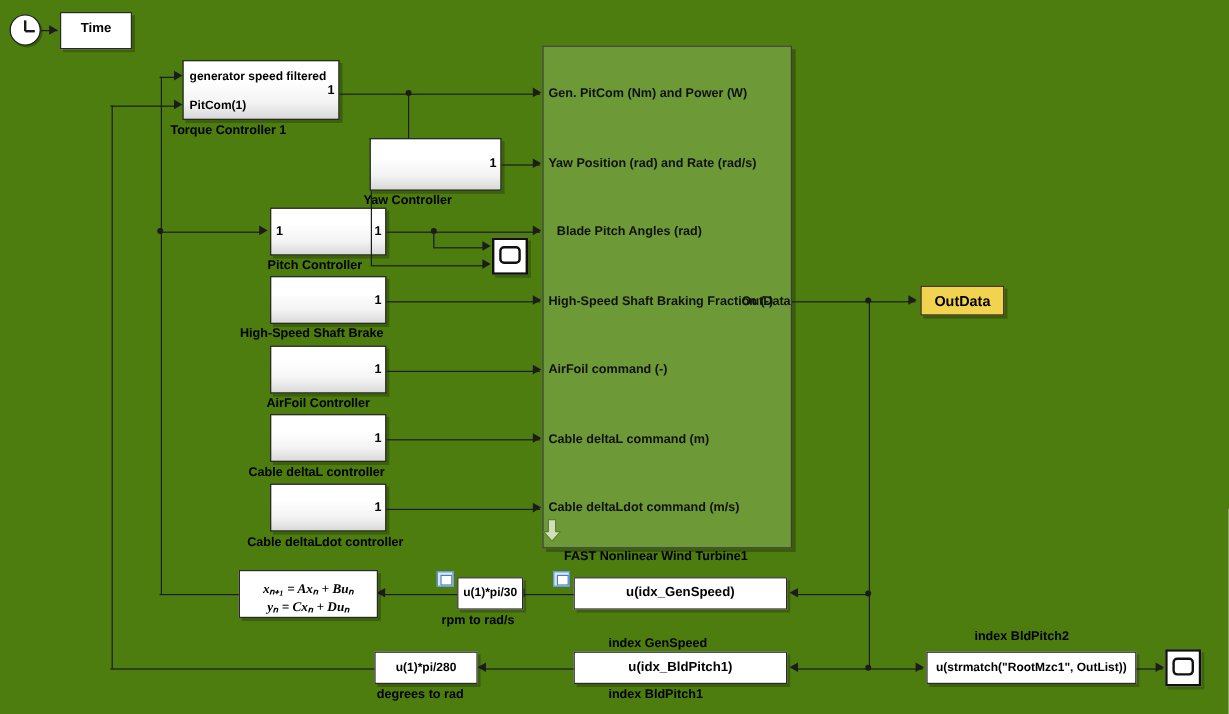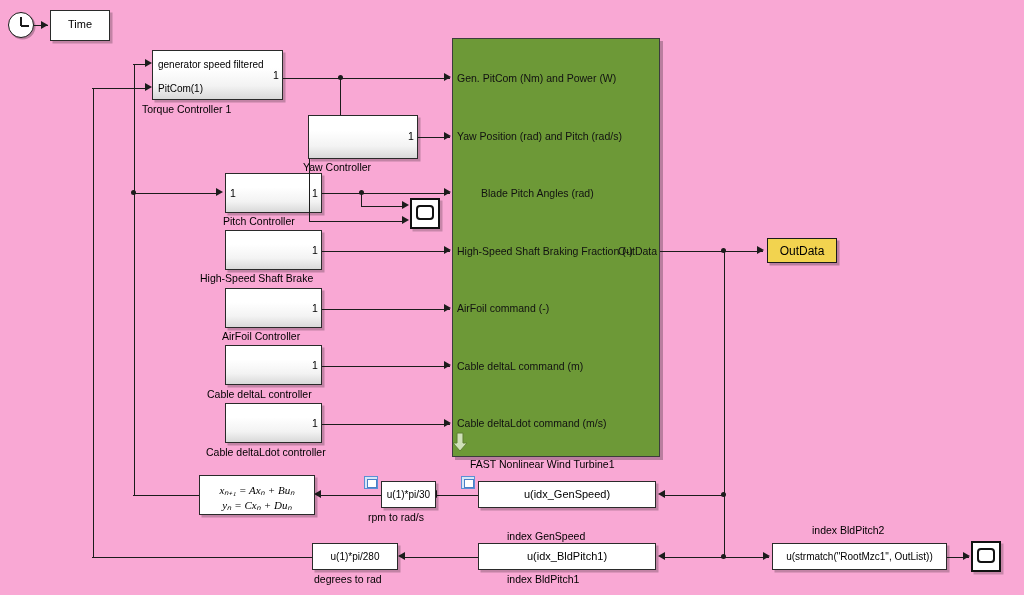--- a/index.html
+++ b/index.html
@@ -5,23 +5,24 @@
 <style>
   html, body {
     margin: 0;
     padding: 0;
     background: #ffffff;
   }
   #canvas {
     position: relative;
     width: 1024px;
     height: 595px;
-    background: #f9a8d4;
+    background: #4d7c0f;
     font-family: "Liberation Sans", sans-serif;
     overflow: hidden;
+    font-weight: bold;
   }
   
   .blk {
     position: absolute;
     box-sizing: border-box;
     border: 1.4px solid #2a2a2a;
     background: linear-gradient(to bottom, #ffffff 0%, #ffffff 35%, #f3f3f3 72%, #d9d9d9 100%);
     box-shadow: 2.5px 2.5px 0 rgba(0,0,0,0.22);
   }
   .blk.plain {
@@ -261,22 +262,22 @@
   <div class="arrow-r" style="left:444px; top:361px;"></div>
 
   <div class="blk" style="left:225px; top:403px; width:97px; height:40px;"></div>
   <div class="port-num" style="left:312px; top:418px;">1</div>
   <div class="blk-caption" style="left:206px; top:446px; width:152px;">Cable deltaLdot controller</div>
   <div class="wire-h" style="left:322px; top:423.5px; width:128px;"></div>
   <div class="arrow-r" style="left:444px; top:419px;"></div>
 
   <div class="green-blk" style="left:452px; top:38px; width:208px; height:419px; background:#6d9937;"></div>
   <div class="green-port-label" style="left:457px; top:72px;">Gen. PitCom (Nm) and Power (W)</div>
-  <div class="green-port-label" style="left:457px; top:130px;">Yaw Position (rad) and Pitch (rad/s)</div>
-  <div class="green-port-label" style="left:481px; top:187px;">Blade Pitch Angles (rad)</div>
+  <div class="green-port-label" style="left:457px; top:130px;">Yaw Position (rad) and Rate (rad/s)</div>
+  <div class="green-port-label" style="left:464px; top:187px;">Blade Pitch Angles (rad)</div>
   <div class="green-port-label" style="left:457px; top:245px;">High-Speed Shaft Braking Fraction (-)</div>
   <div class="green-port-label" style="left:457px; top:302px;">AirFoil command (-)</div>
   <div class="green-port-label" style="left:457px; top:360px;">Cable deltaL command (m)</div>
   <div class="green-port-label" style="left:457px; top:417px;">Cable deltaLdot command (m/s)</div>
   <div class="green-out-label" style="left:618px; top:245px;">OutData</div>
   <svg class="down-arrow" style="left:452px; top:432px;" viewBox="0 0 16 20">
     <polygon points="5,1 11,1 11,11 15,11 8,19 1,11 5,11" fill="#cfe0b8" stroke="#5f7f33" stroke-width="1"></polygon>
   </svg>
   <div class="blk-caption" style="left:470px; top:458px; width:176px;">FAST Nonlinear Wind Turbine1</div>
 

